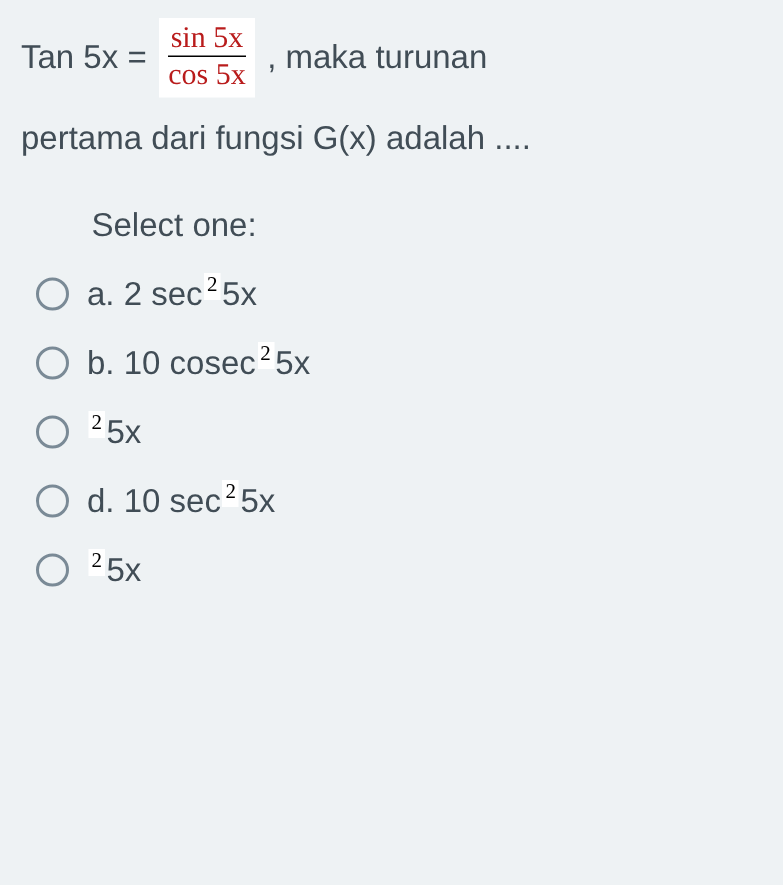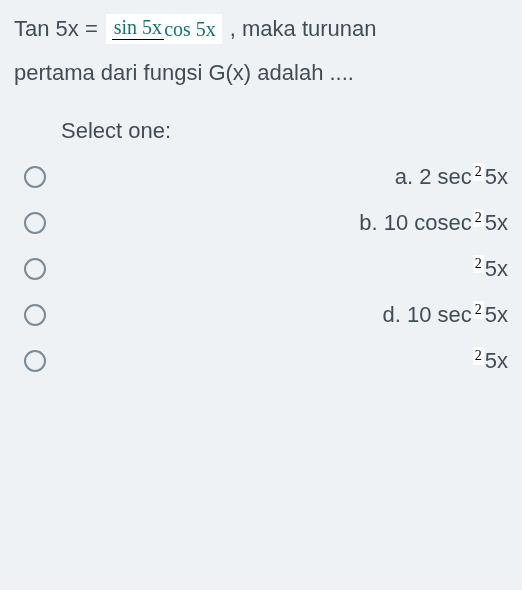--- a/index.html
+++ b/index.html
@@ -25,28 +25,28 @@
       margin-bottom: 10px;
     }
     .line2 {
       display: flex;
       align-items: center;
       gap: 4px;
       margin-bottom: 10px;
     }
     .fraction {
       display: inline-flex;
-      flex-direction: row;
+      flex-direction: column;
       align-items: center;
       background: #ffffff;
       padding: 2px 6px 4px 6px;
       font-family: "Times New Roman", Times, serif;
       font-size: 20px;
       line-height: 1.1;
-      color: #0f766e;
+      color: #b91c1c;
       margin: 0 4px;
     }
     .fraction .num {
       border-bottom: 1.5px solid #000;
       padding: 0 2px 1px 2px;
     }
     .fraction .den {
       padding-top: 1px;
     }
     .select-label {
@@ -57,21 +57,20 @@
     .options {
       display: flex;
       flex-direction: column;
       gap: 8px;
     }
     .option {
       display: flex;
       align-items: center;
       gap: 12px;
       padding: 6px 0 6px 10px;
-      justify-content: space-between;
     }
     .radio {
       width: 22px;
       height: 22px;
       border: 2px solid #7a8a96;
       border-radius: 50%;
       flex-shrink: 0;
       background: transparent;
     }
     .opt-text {

